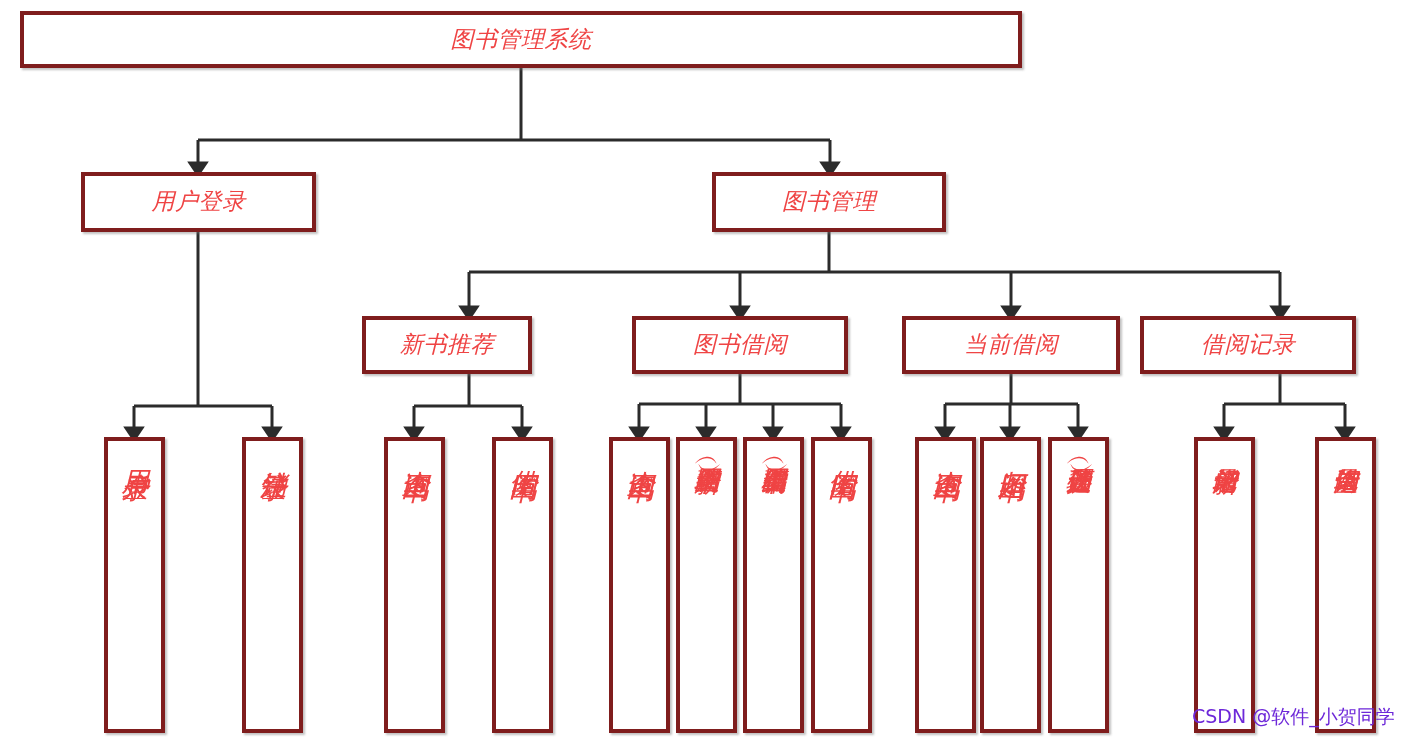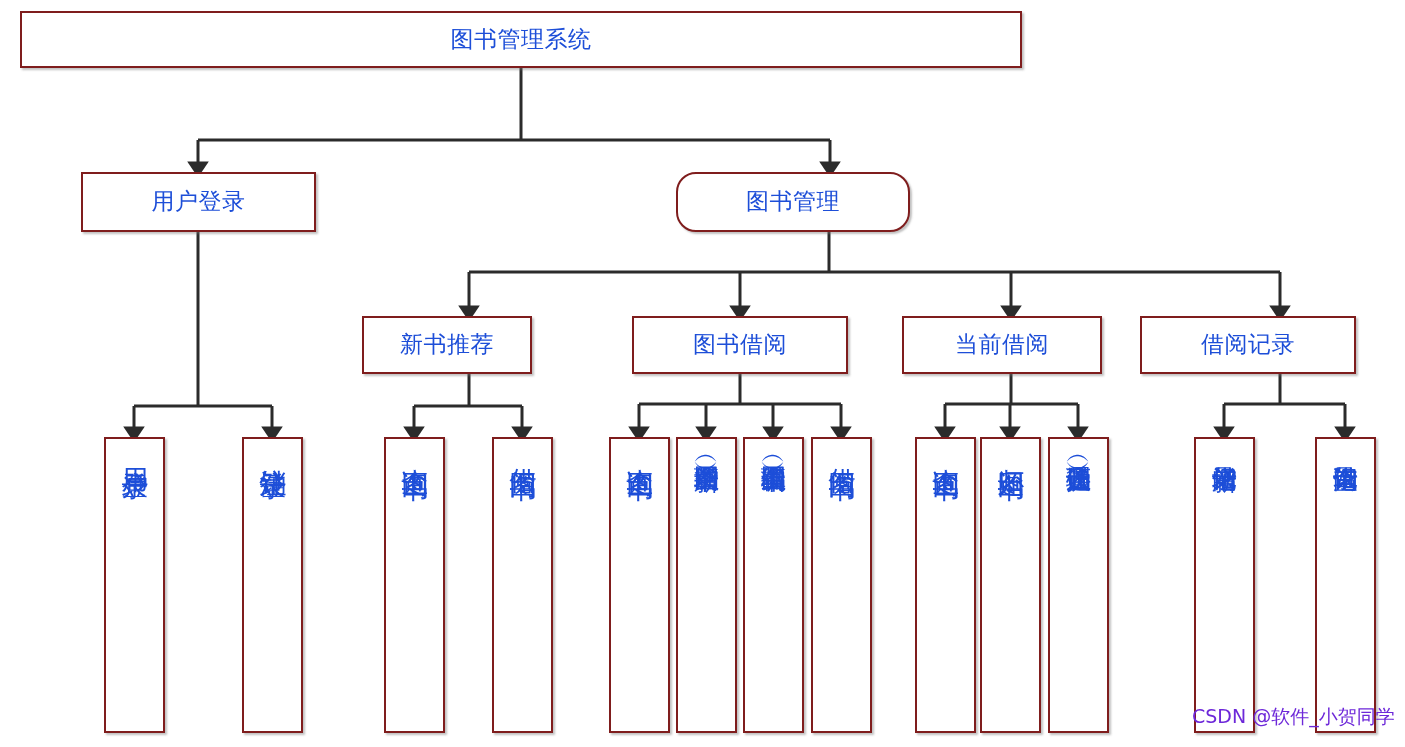--- a/index.html
+++ b/index.html
@@ -22,27 +22,28 @@
     left: 0;
     top: 0;
     width: 1405px;
     height: 747px;
     pointer-events: none;
   }
   .node {
     position: absolute;
     box-sizing: border-box;
     background: #ffffff;
-    border: 2px solid #7f1d1d;
+    border: 4px solid #7f1d1d;
     box-shadow: 2px 2px 2px rgba(120,120,120,0.45);
     display: flex;
     align-items: center;
     justify-content: center;
-    color: #1d4ed8;
+    color: #ef4444;
     z-index: 2;
+    font-style: italic;
   }
   .node .node-label {
     display: block;
     text-align: center;
     line-height: 1.12;
     letter-spacing: 0.5px;
   }
   .node.horizontal .node-label {
     font-size: 23px;
     white-space: nowrap;
@@ -133,31 +134,31 @@
     </g>
   </svg>
 
   <div class="node root horizontal" style="left:20px; top:11px; width:1002px; height:57px;">
     <span class="node-label">图书管理系统</span>
   </div>
 
   <div class="node horizontal" style="left:81px; top:172px; width:235px; height:60px;">
     <span class="node-label">用户登录</span>
   </div>
-  <div class="node horizontal" style="left:676px; top:172px; width:234px; height:60px;border-radius:20px;">
+  <div class="node horizontal" style="left:712px; top:172px; width:234px; height:60px;">
     <span class="node-label">图书管理</span>
   </div>
 
   <div class="node horizontal" style="left:362px; top:316px; width:170px; height:58px;">
     <span class="node-label">新书推荐</span>
   </div>
   <div class="node horizontal" style="left:632px; top:316px; width:216px; height:58px;align-items:center;">
     <span class="node-label">图书借阅</span>
   </div>
-  <div class="node horizontal" style="left:902px; top:316px; width:200px; height:58px;">
+  <div class="node horizontal" style="left:902px; top:316px; width:218px; height:58px;">
     <span class="node-label">当前借阅</span>
   </div>
   <div class="node horizontal" style="left:1140px; top:316px; width:216px; height:58px;">
     <span class="node-label">借阅记录</span>
   </div>
 
   <div class="node vertical" style="left:104px; top:437px; width:61px; height:296px;">
     <span class="node-label">用户登录</span>
   </div>
   <div class="node vertical" style="left:242px; top:437px; width:61px; height:296px;">

